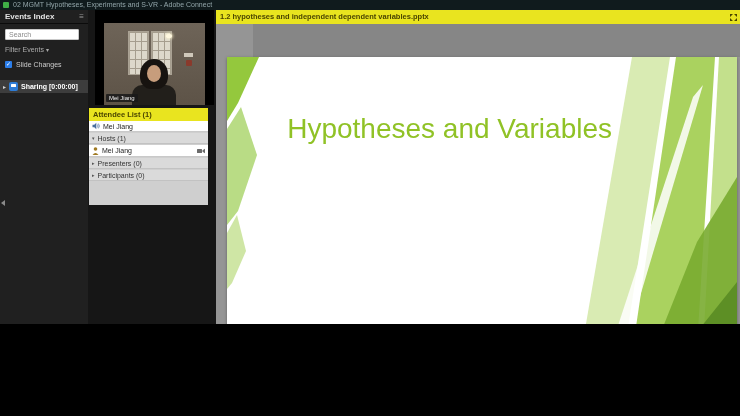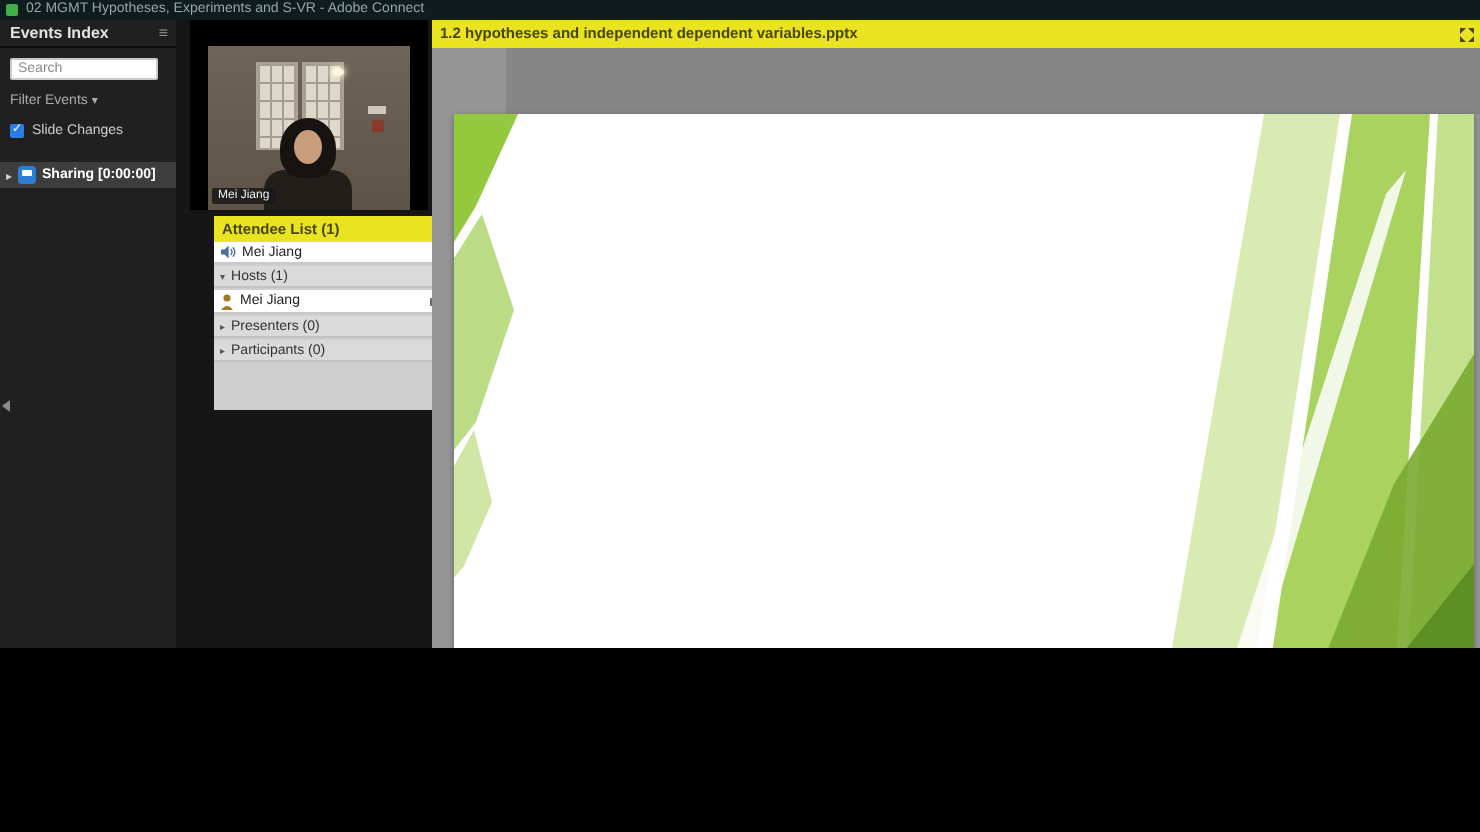--- a/index.html
+++ b/index.html
@@ -37,21 +37,21 @@
     background-image:linear-gradient(#a59d8e 1px,transparent 1px),linear-gradient(90deg,#a59d8e 1px,transparent 1px);background-size:6px 9px;}
   .door.d1{left:24px;} .door.d2{left:47px;}
   .lamp{position:absolute;left:62px;top:11px;width:6px;height:4px;background:#fff8e0;border-radius:50%;box-shadow:0 0 3px 1px rgba(255,248,210,.8);}
   .shelf{position:absolute;left:80px;top:30px;width:9px;height:4px;background:#cfc8ba;}
   .vase{position:absolute;left:82px;top:37px;width:6px;height:6px;background:#8a3a2c;border-radius:1px;}
   .hair{position:absolute;left:36px;top:36px;width:28px;height:30px;background:#171310;border-radius:50% 50% 40% 40%;}
   .face{position:absolute;left:43px;top:42px;width:14px;height:17px;background:#c79d7c;border-radius:50%;}
   .body-sh{position:absolute;left:28px;top:62px;width:44px;height:22px;background:#221f1b;border-radius:10px 10px 0 0;}
   .name-tag{position:absolute;left:2px;bottom:3px;background:rgba(25,25,25,.85);color:#f0f0f0;font-size:6px;line-height:8px;padding:0 3px;border-radius:1px;}
   
-  .pod-att{left:107px;top:108px;width:119px;height:97px;}
+  .pod-att{left:89px;top:108px;width:119px;height:97px;}
   .att-row{position:absolute;left:0;right:0;display:flex;align-items:center;padding:0 3px;box-sizing:border-box;font-size:7px;color:#222;}
   .row-white{background:#fff;border-bottom:1px solid #c9c9c9;}
   .row-grp{background:#dadada;border-bottom:1px solid #c2c2c2;color:#333;}
   .grp-tri{font-size:5px;color:#555;margin-right:3px;}
   .att-ico{margin-right:3px;display:inline-flex;}
   .cam-right{margin-left:auto;display:inline-flex;}
   
   .pod-chat{left:95px;top:208px;width:119px;height:122px;background:#e6e6e6;}
   .pod-note{left:95px;top:333px;width:119px;height:53px;background:#f6f6f4;font-family:Liberation Mono, monospace;}
   
@@ -206,20 +206,21 @@
         <polygon points="0,72 14,50 30,98 11,154 0,168" fill="#b9dc85"></polygon>
         <polygon points="0,176 10,158 19,194 5,226 0,232" fill="#cfe6a5"></polygon>
 
         <polygon points="405,0 443,0 398,290 355,290" fill="#d9ebb3"></polygon>
         <polygon points="449,0 488,0 470,290 406,290" fill="#aad25f"></polygon>
         <polygon points="492,0 510,0 510,290 476,290" fill="#c3e08c"></polygon>
         <polygon points="470,185 510,120 510,290 428,290" fill="#79ab30" opacity="0.9"></polygon>
         <polygon points="510,225 510,290 458,290" fill="#5d8f25"></polygon>
         <polygon points="466,40 476,28 398,290 384,290" fill="#ffffff" opacity="0.85"></polygon>
       </svg>
+      <div class="slide-title">Hypotheses and Variables</div>
     </div>
   </div>
 
   <div class="playbar">
     <div class="play-btn"></div>
     <div class="seek">
       <div class="seek-handle"></div>
     </div>
     <div class="time-txt">0:00:00/0:10:45</div>
     <svg width="9" height="8" viewBox="0 0 9 8">

